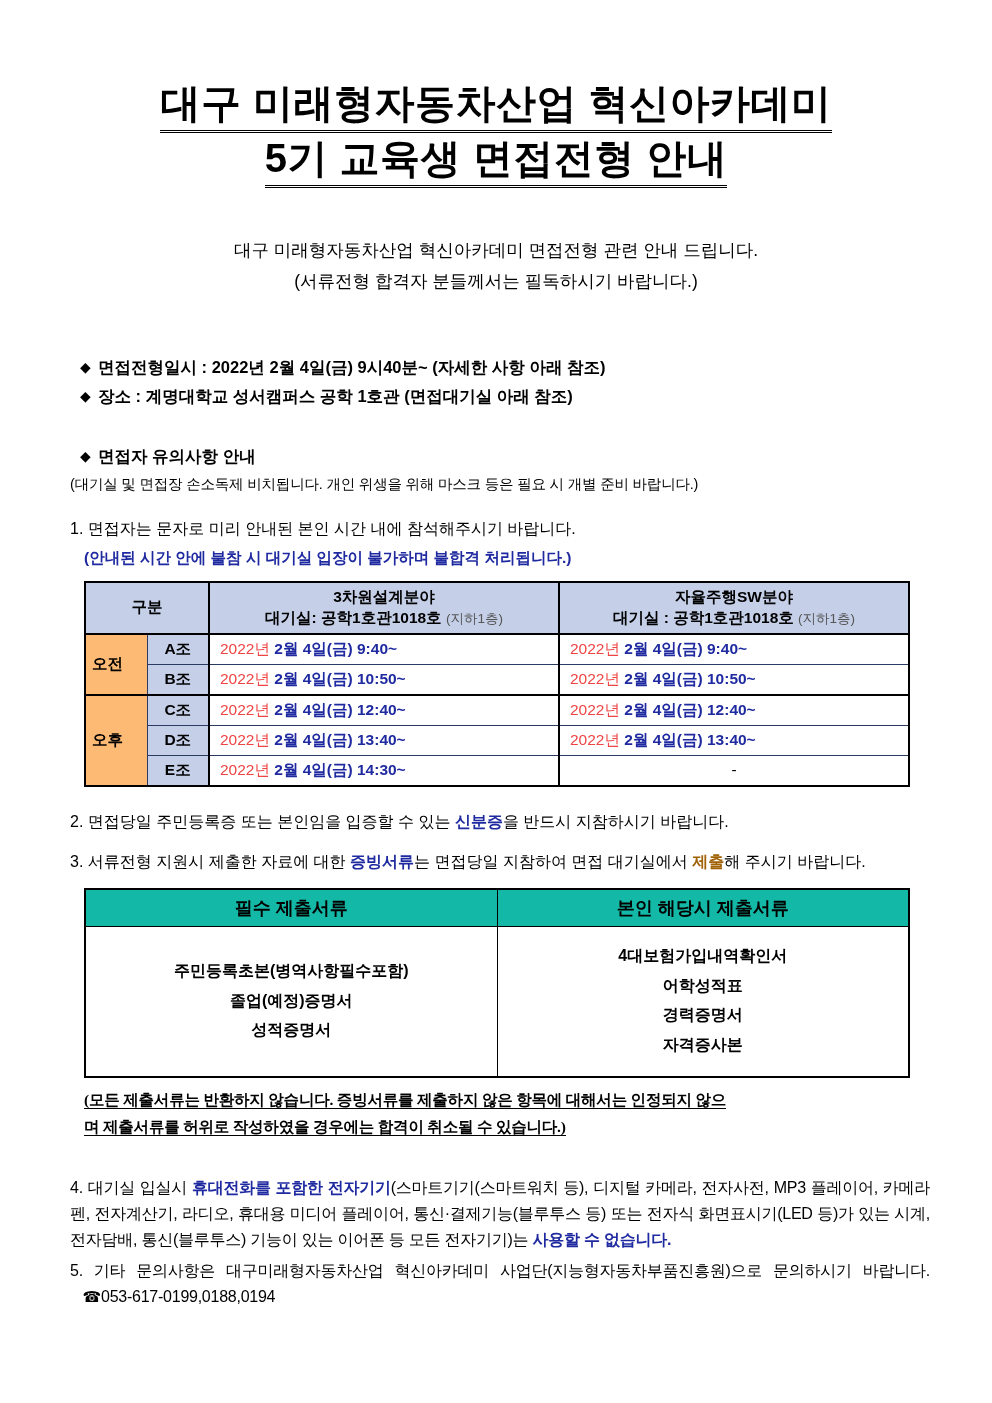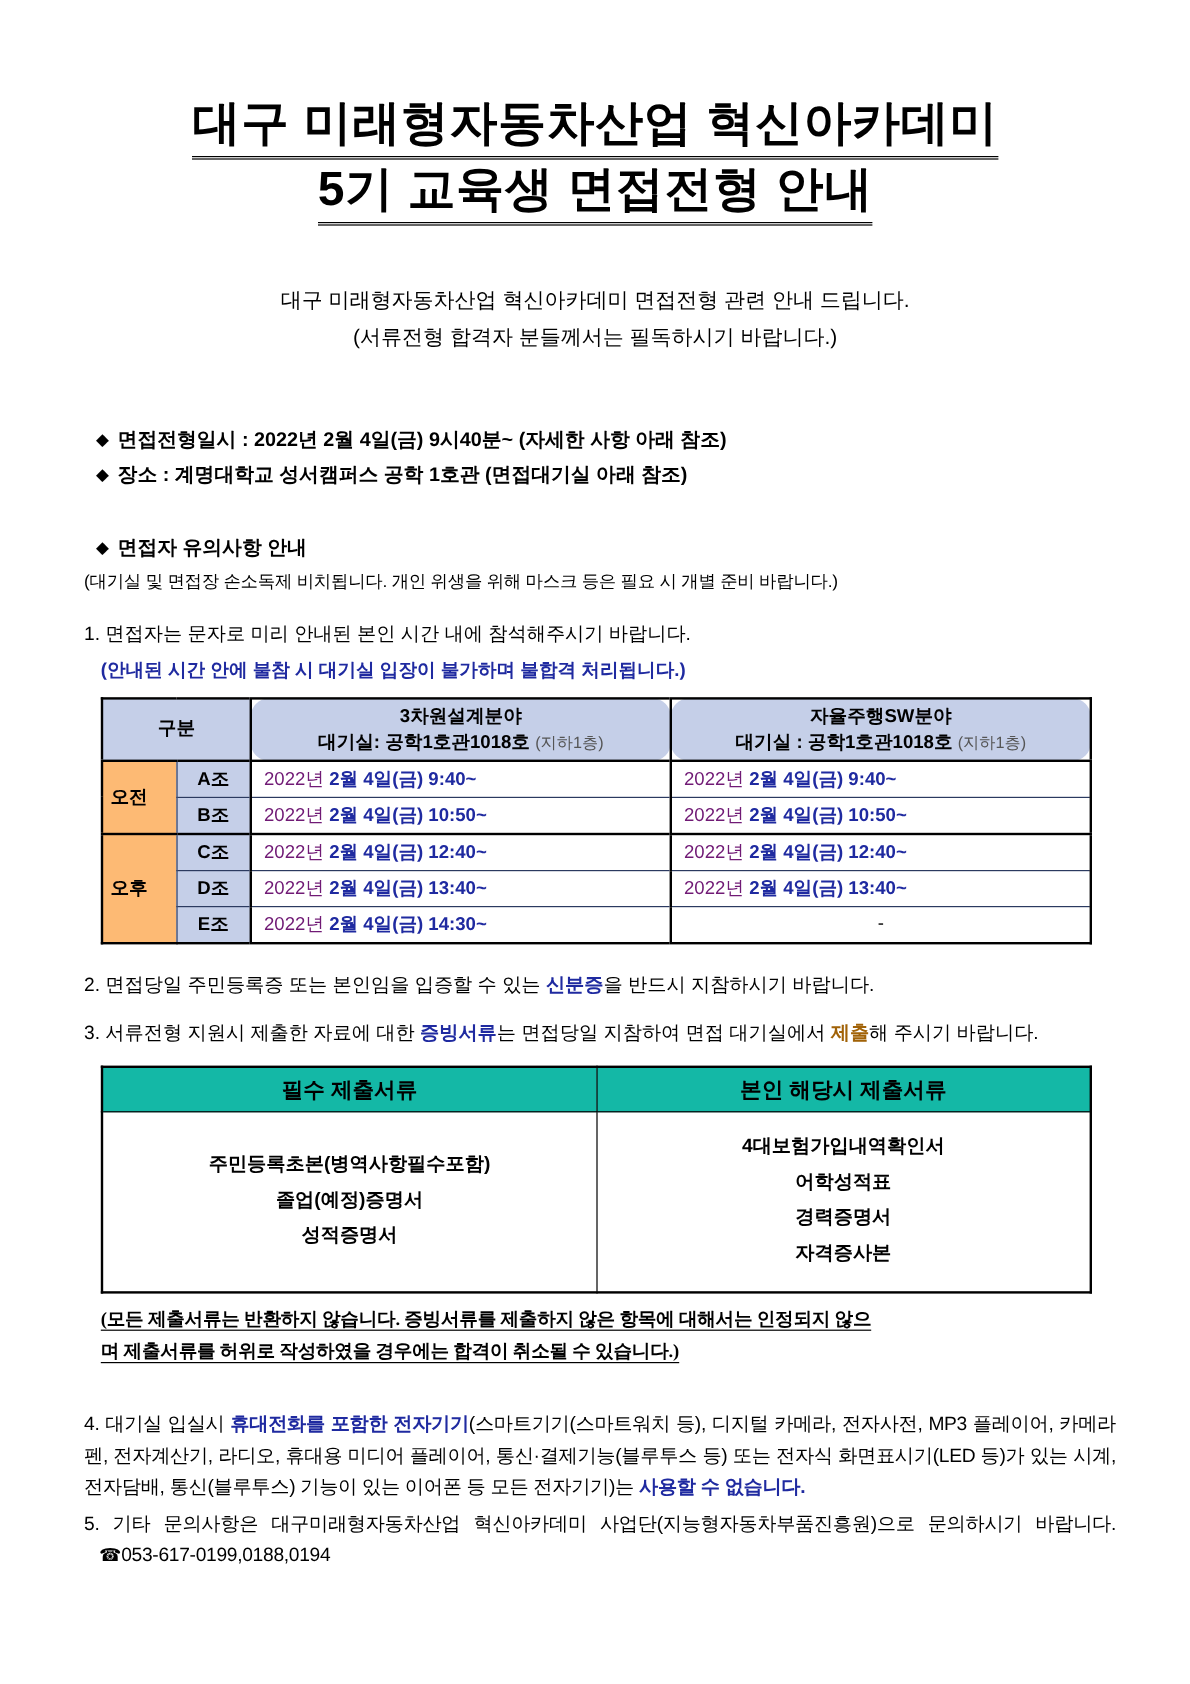--- a/index.html
+++ b/index.html
@@ -131,24 +131,24 @@
     text-align: center;
     font-weight: bold;
     font-size: 15px;
   }
   .cell-time {
     background: #ffffff;
     text-align: left;
     padding-left: 10px !important;
     font-size: 15.5px;
   }
-  .cell-time .yr { color: #701a75; }
+  .cell-time .yr { color: #ef4444; }
   .cell-time .dt { color: #1f2aa0; font-weight: bold; }
   .cell-dash { text-align: center; background: #fff; }
-  .thick-mid { border-left: 2px solid #000 !important; border-radius: 15px; }
+  .thick-mid { border-left: 2px solid #000 !important; }
   .thick-top { border-top: 2px solid #000 !important; }
 
   
   .tbl-docs {
     margin-top: 14px;
     margin-left: 84px;
     width: 824px;
     border: 2px solid #000;
   }
   .tbl-docs td {

